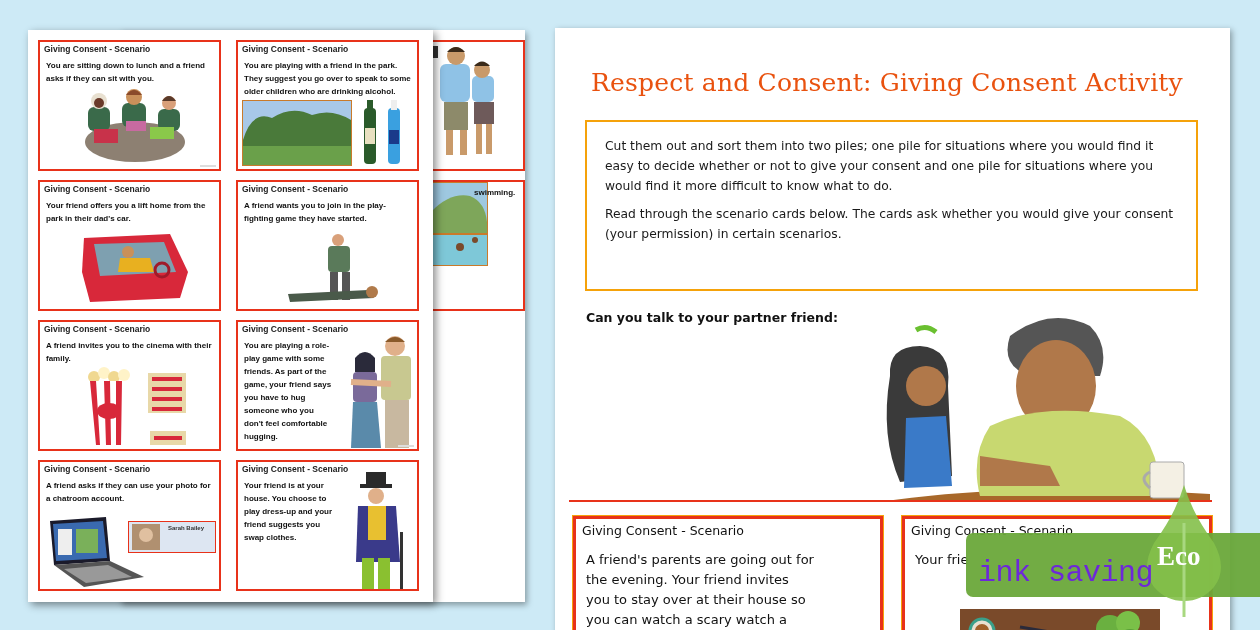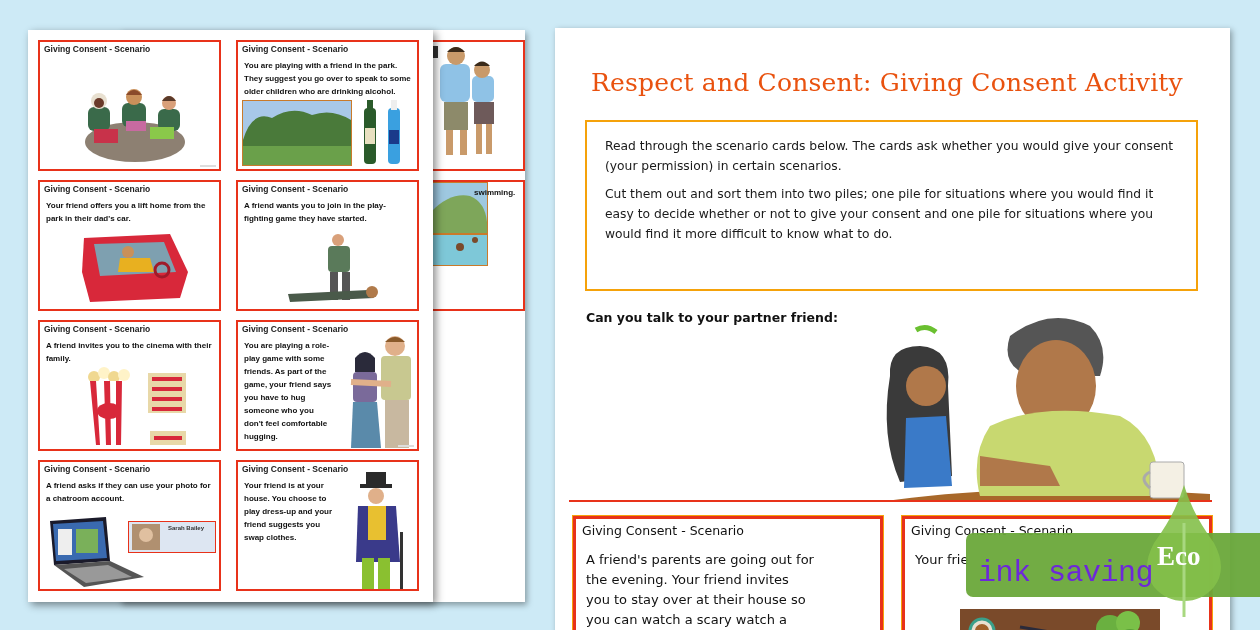--- a/index.html
+++ b/index.html
@@ -70,20 +70,21 @@
       <circle cx="30" cy="65" r="4" fill="#7a4a2a"></circle>
       <circle cx="45" cy="58" r="3" fill="#7a4a2a"></circle>
     </svg>
   </div>
 </div>
 
 <div class="sheet" id="front-sheet">
 
   <div class="mini-card" style="left:10px;top:10px;">
     <div class="hd">Giving Consent - Scenario</div>
+    <div class="tx">You are sitting down to lunch and a friend asks if they can sit with you.</div>
     <svg class="art" style="left:40px;top:45px;" width="110" height="80" viewBox="0 0 110 80">
       <ellipse cx="55" cy="55" rx="50" ry="20" fill="#8d8072"></ellipse>
       <rect x="8" y="20" width="22" height="24" rx="6" fill="#3a6a4a"></rect>
       <circle cx="19" cy="14" r="8" fill="#e8e0d0"></circle>
       <circle cx="19" cy="16" r="5" fill="#6a3a2a"></circle>
       <rect x="42" y="16" width="24" height="24" rx="6" fill="#3a6a4a"></rect>
       <circle cx="54" cy="10" r="8" fill="#c9905a"></circle>
       <path d="M46 8 Q54 -2 62 8" fill="#8a4a2a"></path>
       <rect x="78" y="22" width="22" height="22" rx="6" fill="#3a6a4a"></rect>
       <circle cx="89" cy="16" r="7" fill="#d9a07a"></circle>
@@ -201,22 +202,22 @@
       <rect x="14" y="86" width="12" height="32" fill="#8ac030"></rect>
       <rect x="30" y="86" width="12" height="32" fill="#8ac030"></rect>
       <rect x="52" y="60" width="3" height="58" fill="#333"></rect>
     </svg>
   </div>
 </div>
 
 <div class="sheet" id="right-sheet">
   <h1 class="title">Respect and Consent: Giving Consent Activity</h1>
   <div class="instr">
+    <p>Cut them out and sort them into two piles; one pile for situations where you would find it easy to decide whether or not to give your consent and one pile for situations where you would find it more difficult to know what to do.</p>
     <p>Read through the scenario cards below. The cards ask whether you would give your consent (your permission) in certain scenarios.</p>
-    <p>Cut them out and sort them into two piles; one pile for situations where you would find it easy to decide whether or not to give your consent and one pile for situations where you would find it more difficult to know what to do.</p>
   </div>
   <div class="talk-head">Can you talk to your partner friend:</div>
 
   <svg style="position:absolute;left:305px;top:278px;" width="360" height="196" viewBox="0 0 360 196">
     <path d="M20 196 Q150 176 350 188 L350 196Z" fill="#a8682a"></path>
     <path d="M30 70 Q28 40 60 40 Q92 42 88 80 L92 170 L40 176 Q20 130 30 70Z" fill="#3a3a3a"></path>
     <circle cx="66" cy="80" r="20" fill="#b0784a"></circle>
     <path d="M46 112 L86 110 L92 180 L44 182Z" fill="#3a7ac8"></path>
     <path d="M56 24 Q66 18 76 26" stroke="#6ac030" stroke-width="5" fill="none"></path>
     <path d="M150 30 Q190 0 230 20 Q250 40 240 70 L170 70 Q140 60 150 30Z" fill="#555"></path>

